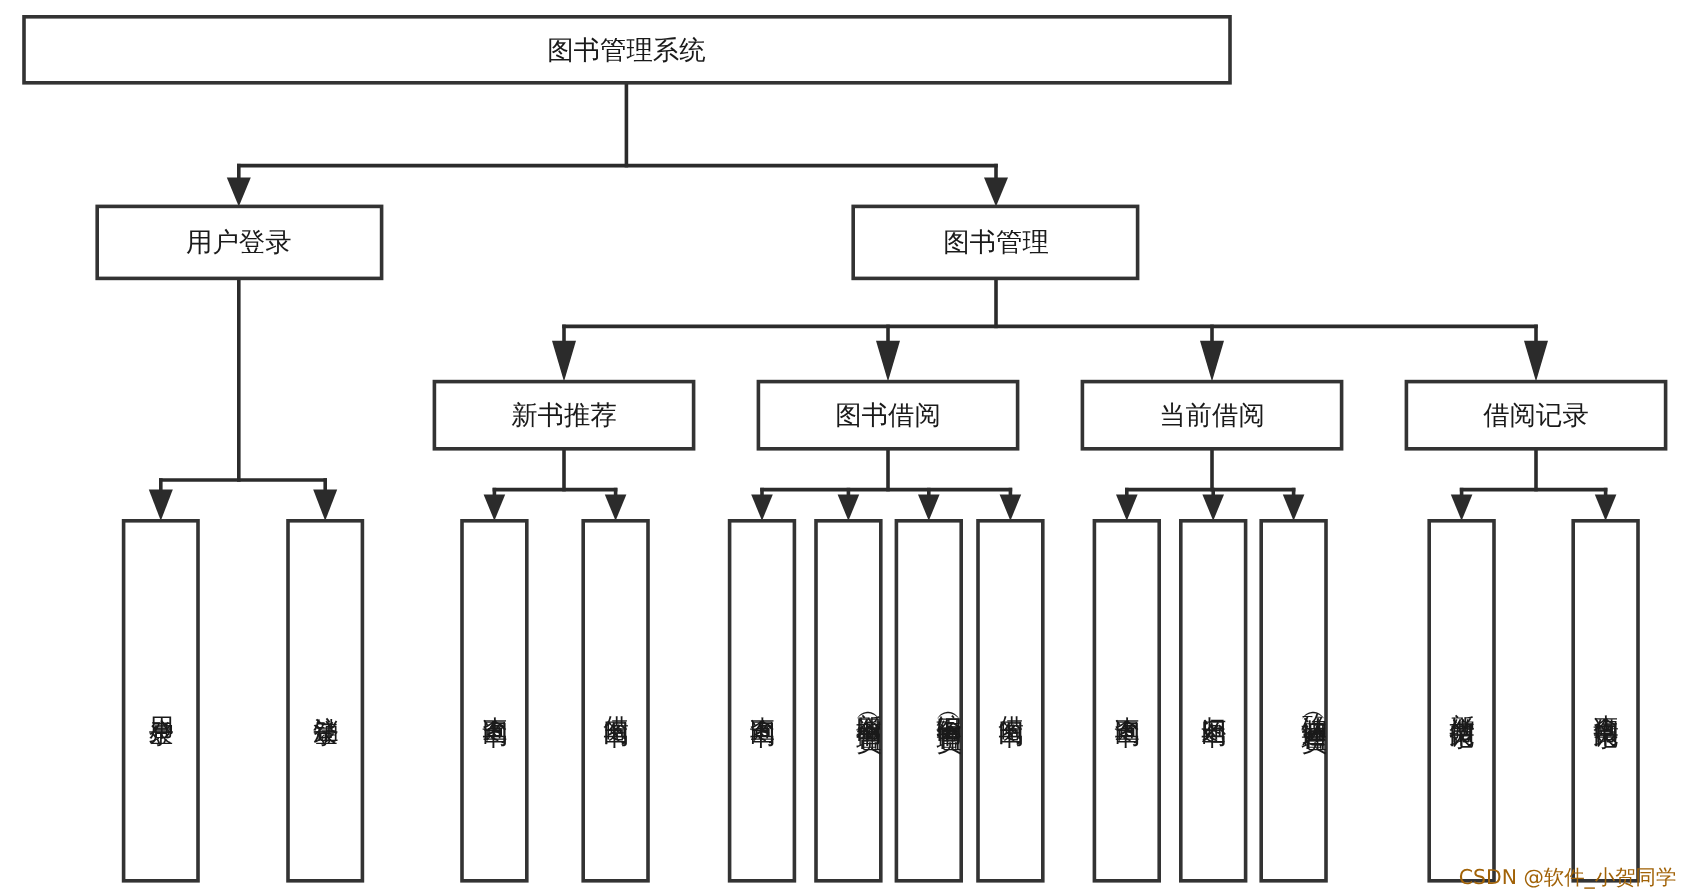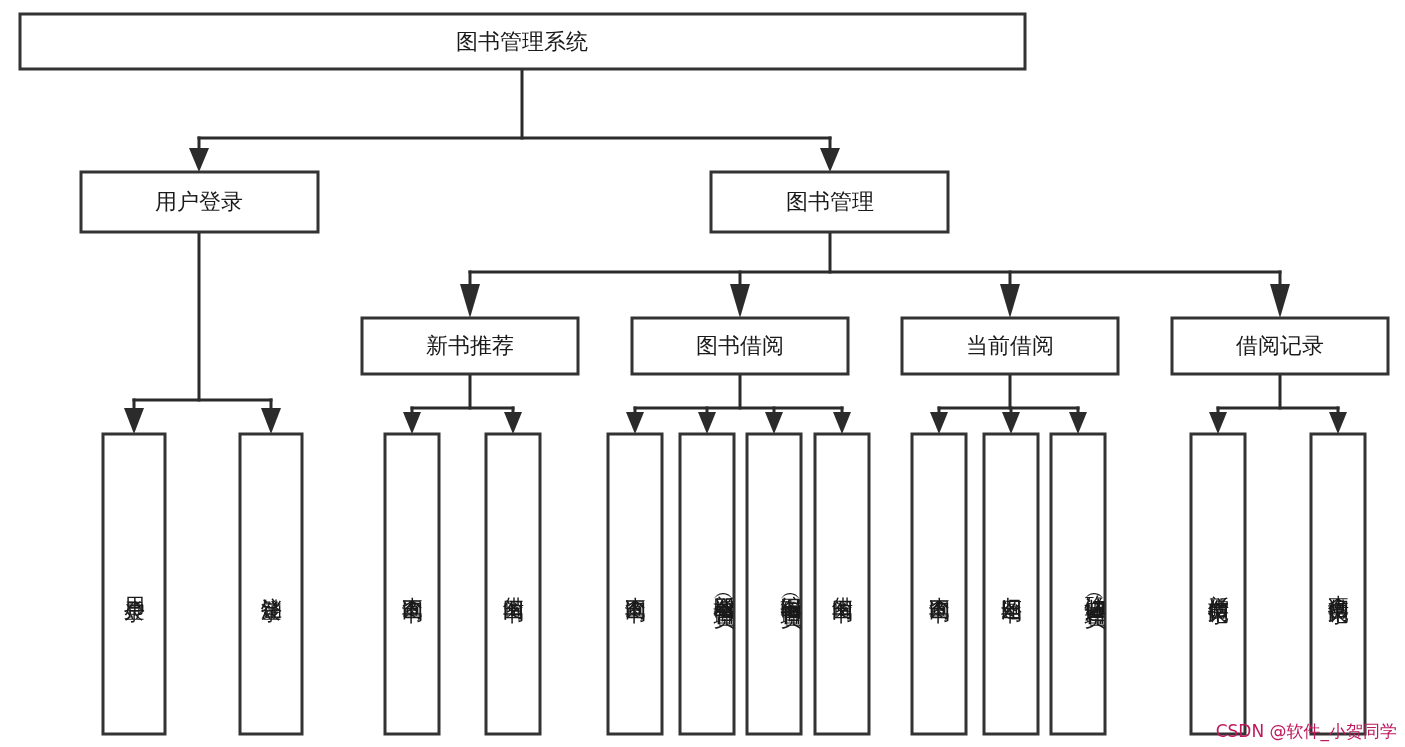--- a/index.html
+++ b/index.html
@@ -67,21 +67,21 @@
   }
   .leaf-label.centered {
     align-items: center;
   }
   .watermark {
     position: absolute;
     right: 8px;
     bottom: 4px;
     font-family: "DejaVu Sans", "Liberation Sans", sans-serif;
     font-size: 17px;
-    color: #be185d;
+    color: #a16207;
     white-space: nowrap;
     user-select: none;
   }
 </style>
 </head>
 <body>
 
 <div id="diagram-root">
 
   <svg class="diagram" viewBox="0 0 1405 747">

